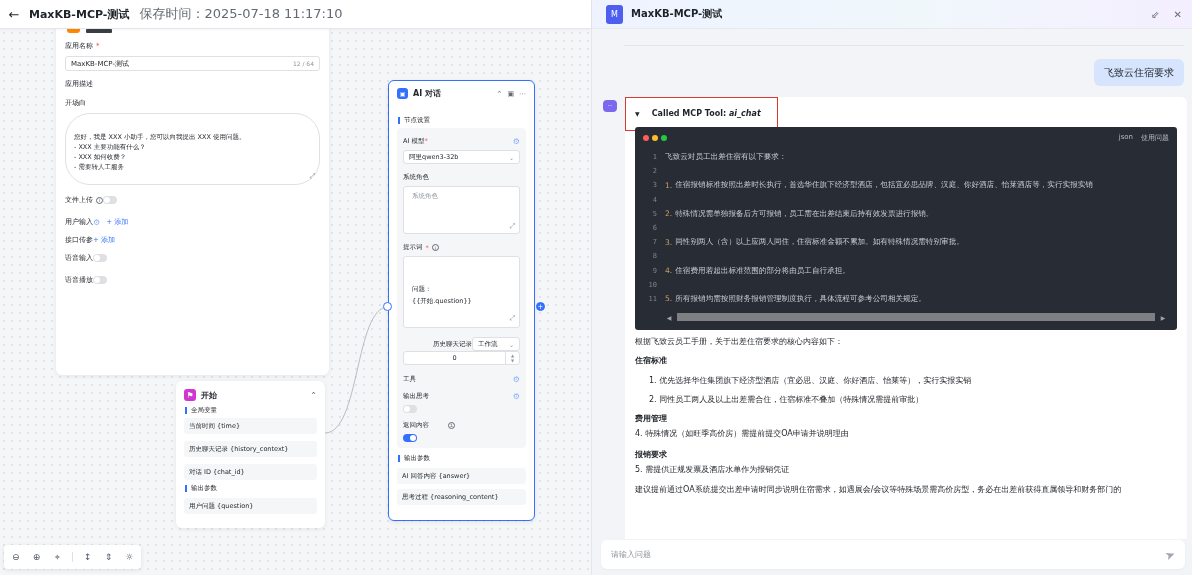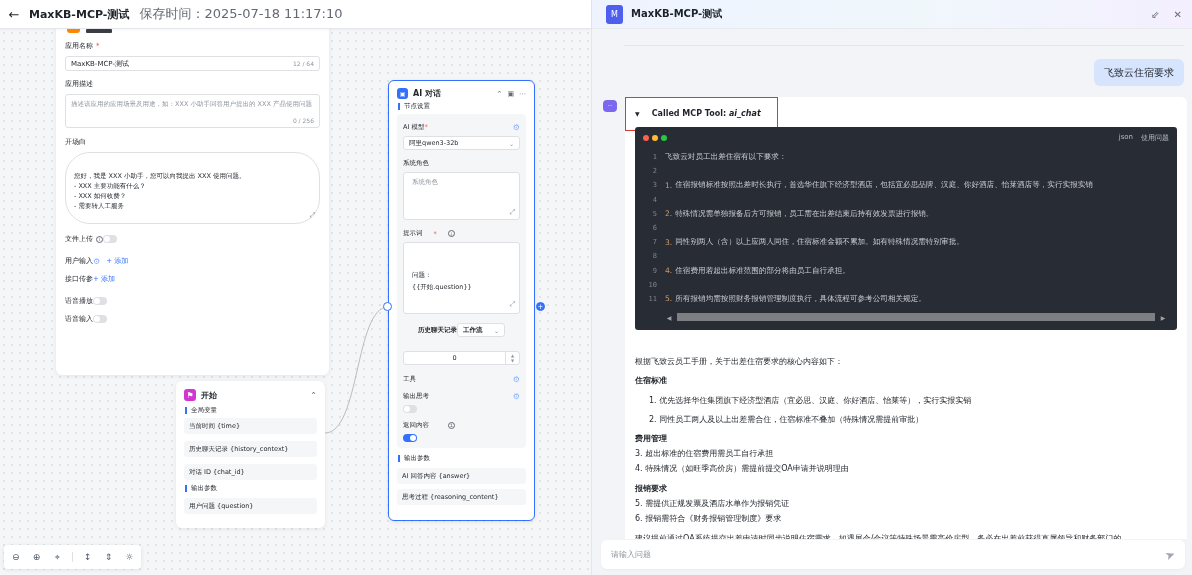--- a/index.html
+++ b/index.html
@@ -57,21 +57,21 @@
   .ai-head-actions { display: flex; align-items: center; gap: 5px; font-size: 7px; color: #646a73; }
   .ai-group { background: #f5f6f7; border-radius: 4px; padding: 4px 6px 6px; margin-bottom: 7px; }
   .ai-label { font-size: 6.5px; color: #1f2329; margin: 5px 0 4px; display: flex; justify-content: space-between; align-items: center; }
   .select { background: #fff; border: 1px solid #dee0e3; border-radius: 3px; height: 14px; display: flex; align-items: center; justify-content: space-between; padding: 0 5px; font-size: 6.5px; color: #1f2329; cursor: pointer; }
   .select .chev { font-size: 6px; color: #8f959e; }
   .ai-textarea { background: #fff; border: 1px solid #dee0e3; border-radius: 3px; height: 48px; padding: 5px 8px; font-size: 6.5px; color: #8f959e; position: relative; }
   .ai-prompt { height: 72px; color: #1f2329; padding-top: 14px; line-height: 12px; white-space: pre-line; }
   .stepper { display: flex; height: 14px; background: #fff; border: 1px solid #dee0e3; border-radius: 3px; }
   .stepper-val { flex: 1; display: flex; align-items: center; justify-content: center; font-size: 6.5px; }
   .stepper-btns { width: 14px; border-left: 1px solid #dee0e3; display: flex; flex-direction: column; font-size: 4px; color: #8f959e; align-items: center; justify-content: center; }
-  .history-row { display: flex; align-items: center; justify-content: center; margin: 5px 0 14px; font-size: 6.5px; font-weight: bold; }
+  .history-row { display: flex; align-items: center; justify-content: flex-end; margin: 5px 0 0; font-size: 6.5px; }
   .history-row .select { width: 48px; }
 
   
   .port { position: absolute; width: 9px; height: 9px; border-radius: 50%; border: 1.5px solid #3370ff; background: #fff; }
   .port-filled { background: #3370ff; border-color: #3370ff; color: #fff; font-size: 7px; display: flex; align-items: center; justify-content: center; }
   svg.edge { position: absolute; left: 0; top: 0; pointer-events: none; }
 
   
   .canvas-toolbar { position: absolute; left: 4px; bottom: 6px; height: 24px; width: 137px; background: #fff; border-radius: 4px; box-shadow: 0 1px 4px rgba(31,35,41,0.1); display: flex; align-items: center; padding: 0 6px; gap: 9px; }
   .tb-btn { width: 12px; height: 12px; display: flex; align-items: center; justify-content: center; font-size: 9px; color: #4e5969; cursor: pointer; }
@@ -99,21 +99,21 @@
   .dot { width: 6px; height: 6px; border-radius: 50%; }
   .code-meta { display: flex; gap: 8px; font-size: 7px; color: #b8bcc4; }
   .code-meta span { cursor: pointer; }
   .code-lines { margin-top: 8px; font-family: "DejaVu Sans Mono", "Liberation Mono", monospace; }
   .code-line { display: flex; height: 14.2px; align-items: center; font-size: 7.6px; color: #c9ccd2; white-space: nowrap; overflow: hidden; font-family: "DejaVu Sans", sans-serif; }
   .ln { width: 14px; text-align: right; color: #7f848e; margin-right: 8px; font-size: 7px; font-family: "DejaVu Sans Mono", monospace; }
   .num-prefix { color: #d19a66; margin-right: 3px; }
   .hscroll { position: absolute; left: 30px; right: 10px; bottom: 8px; height: 10px; display: flex; align-items: center; }
   .hscroll-thumb { flex: 1; height: 8px; background: #7d7f83; margin: 0 4px; }
   .hscroll-arrow { font-size: 6px; color: #9ea2a9; width: 8px; text-align: center; cursor: pointer; }
-  .md { font-size: 8px; color: #1f2329; line-height: 16px; margin-top: 24px; }
+  .md { font-size: 8px; color: #1f2329; line-height: 16px; margin-top: 4px; }
   .md p { margin-bottom: 3px; }
   .md h4 { font-size: 8px; font-weight: bold; margin-top: 3px; }
   .md .indent { padding-left: 14px; margin-bottom: 3px; }
   .md .line { line-height: 14.5px; }
 
   .chat-input { position: absolute; left: 9px; bottom: 6px; width: 584px; height: 29px; background: #fff; border-radius: 6px; box-shadow: 0 1px 3px rgba(0,0,0,0.04); display: flex; align-items: center; justify-content: space-between; padding: 0 10px; }
   .chat-input input { border: none; outline: none; font-size: 8px; color: #1f2329; background: transparent; width: 520px; font-family: "DejaVu Sans", sans-serif; }
   .chat-input input::placeholder { color: #8f959e; }
   .send-icon { font-size: 12px; color: #a2a7af; cursor: pointer; transform: rotate(-20deg); }
 </style>
@@ -141,24 +141,20 @@
     <div class="label">
       <span>应用名称</span>
         <span class="req">*</span>
     </div>
     <div class="input">
       <span>MaxKB-MCP-测试</span>
       <span class="count">12 / 64</span>
     </div>
 
     <div class="label">应用描述</div>
-    <div class="textarea" style="height:34px;">
-      <span>描述该应用的应用场景及用途，如：XXX 小助手回答用户提出的 XXX 产品使用问题</span>
-      <span class="count">0 / 256</span>
-    </div>
 
     <div class="label" style="margin-top:9px;">开场白</div>
     <div class="textarea prologue" style="height:72px;">
       <span>您好，我是 XXX 小助手，您可以向我提出 XXX 使用问题。
 - XXX 主要功能有什么？
 - XXX 如何收费？
 - 需要转人工服务</span>
       <span class="resize-icon">⤢</span>
     </div>
 
@@ -174,26 +170,26 @@
         <span>用户输入</span>
         <span class="right-actions">
           <span class="gear-icon">⚙</span>
           <span class="add-link">+ 添加</span>
         </span>
       </div>
       <div class="row">
         <span>接口传参</span>
         <span class="add-link">+ 添加</span>
       </div>
+      <div class="row">
+        <span>语音输入</span>
+        <span class="toggle"></span>
+      </div>
       <div class="row" style="margin-top:4px;">
         <span>语音播放</span>
-        <span class="toggle"></span>
-      </div>
-      <div class="row">
-        <span>语音输入</span>
         <span class="toggle"></span>
       </div>
     </div>
   </div>
 
   <div class="node node-start">
     <div class="node-head">
       <div class="node-head-left">
         <span class="start-icon">⚑</span>
         <span class="node-title">开始</span>
@@ -202,21 +198,21 @@
     </div>
     <div class="section-label">全局变量</div>
     <div class="field">当前时间 {time}</div>
     <div class="field" style="margin-top:7px;">历史聊天记录 {history_context}</div>
     <div class="field" style="margin-top:7px;">对话 ID {chat_id}</div>
     <div class="section-label">输出参数</div>
     <div class="field" style="margin-top:6px;">用户问题 {question}</div>
   </div>
 
   <div class="node node-ai">
-    <div class="node-head" style="margin-bottom:4px;">
+    <div class="node-head" style="margin-bottom:18px;">
       <div class="node-head-left">
         <span class="ai-icon">▣</span>
         <span class="node-title">AI 对话</span>
       </div>
       <div class="ai-head-actions">
         <span>⌃</span>
         <span>▣</span>
         <span>⋯</span>
       </div>
     </div>
@@ -234,21 +230,21 @@
 
       <div class="ai-label" style="margin-top:9px;">
           <span>系统角色</span>
         </div>
       <div class="ai-textarea">
         <span>系统角色</span>
         <span class="resize-icon">⤢</span>
       </div>
 
       <div class="ai-label" style="margin-top:9px;">
-        <span style="display:flex;align-items:center;gap:11px;">
+        <span style="display:flex;align-items:center;gap:3px;">
             <span>提示词</span>
             <span class="req">*</span>
             <span class="info-icon">i</span>
           </span>
       </div>
       <div class="ai-textarea ai-prompt">
         <span>问题：
 {{开始.question}}</span>
         <span class="resize-icon">⤢</span>
       </div>
@@ -396,25 +392,23 @@
           <span class="hscroll-arrow">▶</span>
         </div>
       </div>
 
       <div class="md">
         <p>根据飞致云员工手册，关于出差住宿要求的核心内容如下：</p>
         <h4>住宿标准</h4>
         <div class="indent" style="margin-top:4px;">1. 优先选择华住集团旗下经济型酒店（宜必思、汉庭、你好酒店、怡莱等），实行实报实销</div>
         <div class="indent">2. 同性员工两人及以上出差需合住，住宿标准不叠加（特殊情况需提前审批）</div>
         <h4>费用管理</h4>
-        <div class="line">3. 超出标准的住宿费用需员工自行承担</div>
         <div class="line">4. 特殊情况（如旺季高价房）需提前提交OA申请并说明理由</div>
         <h4 style="margin-top:5px;">报销要求</h4>
         <div class="line">5. 需提供正规发票及酒店水单作为报销凭证</div>
-        <div class="line">6. 报销需符合《财务报销管理制度》要求</div>
         <p style="margin-top:5px;white-space:nowrap;overflow:hidden;">建议提前通过OA系统提交出差申请时同步说明住宿需求，如遇展会/会议等特殊场景需高价房型，务必在出差前获得直属领导和财务部门的</p>
       </div>
     </div>
   </div>
 
   <div class="chat-input">
     <input type="text" placeholder="请输入问题" style="">
     <span class="send-icon">➤</span>
   </div>
 </div>

